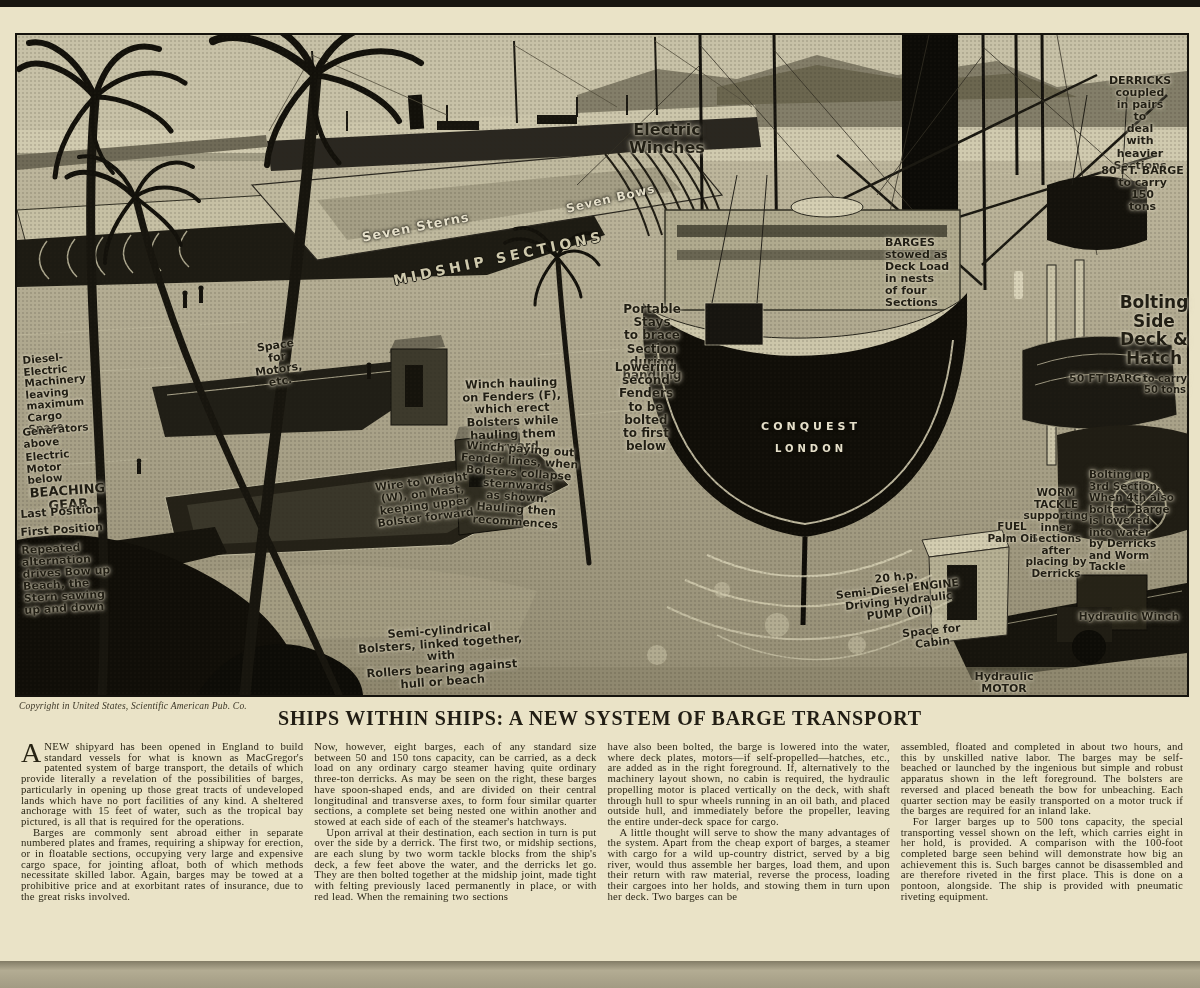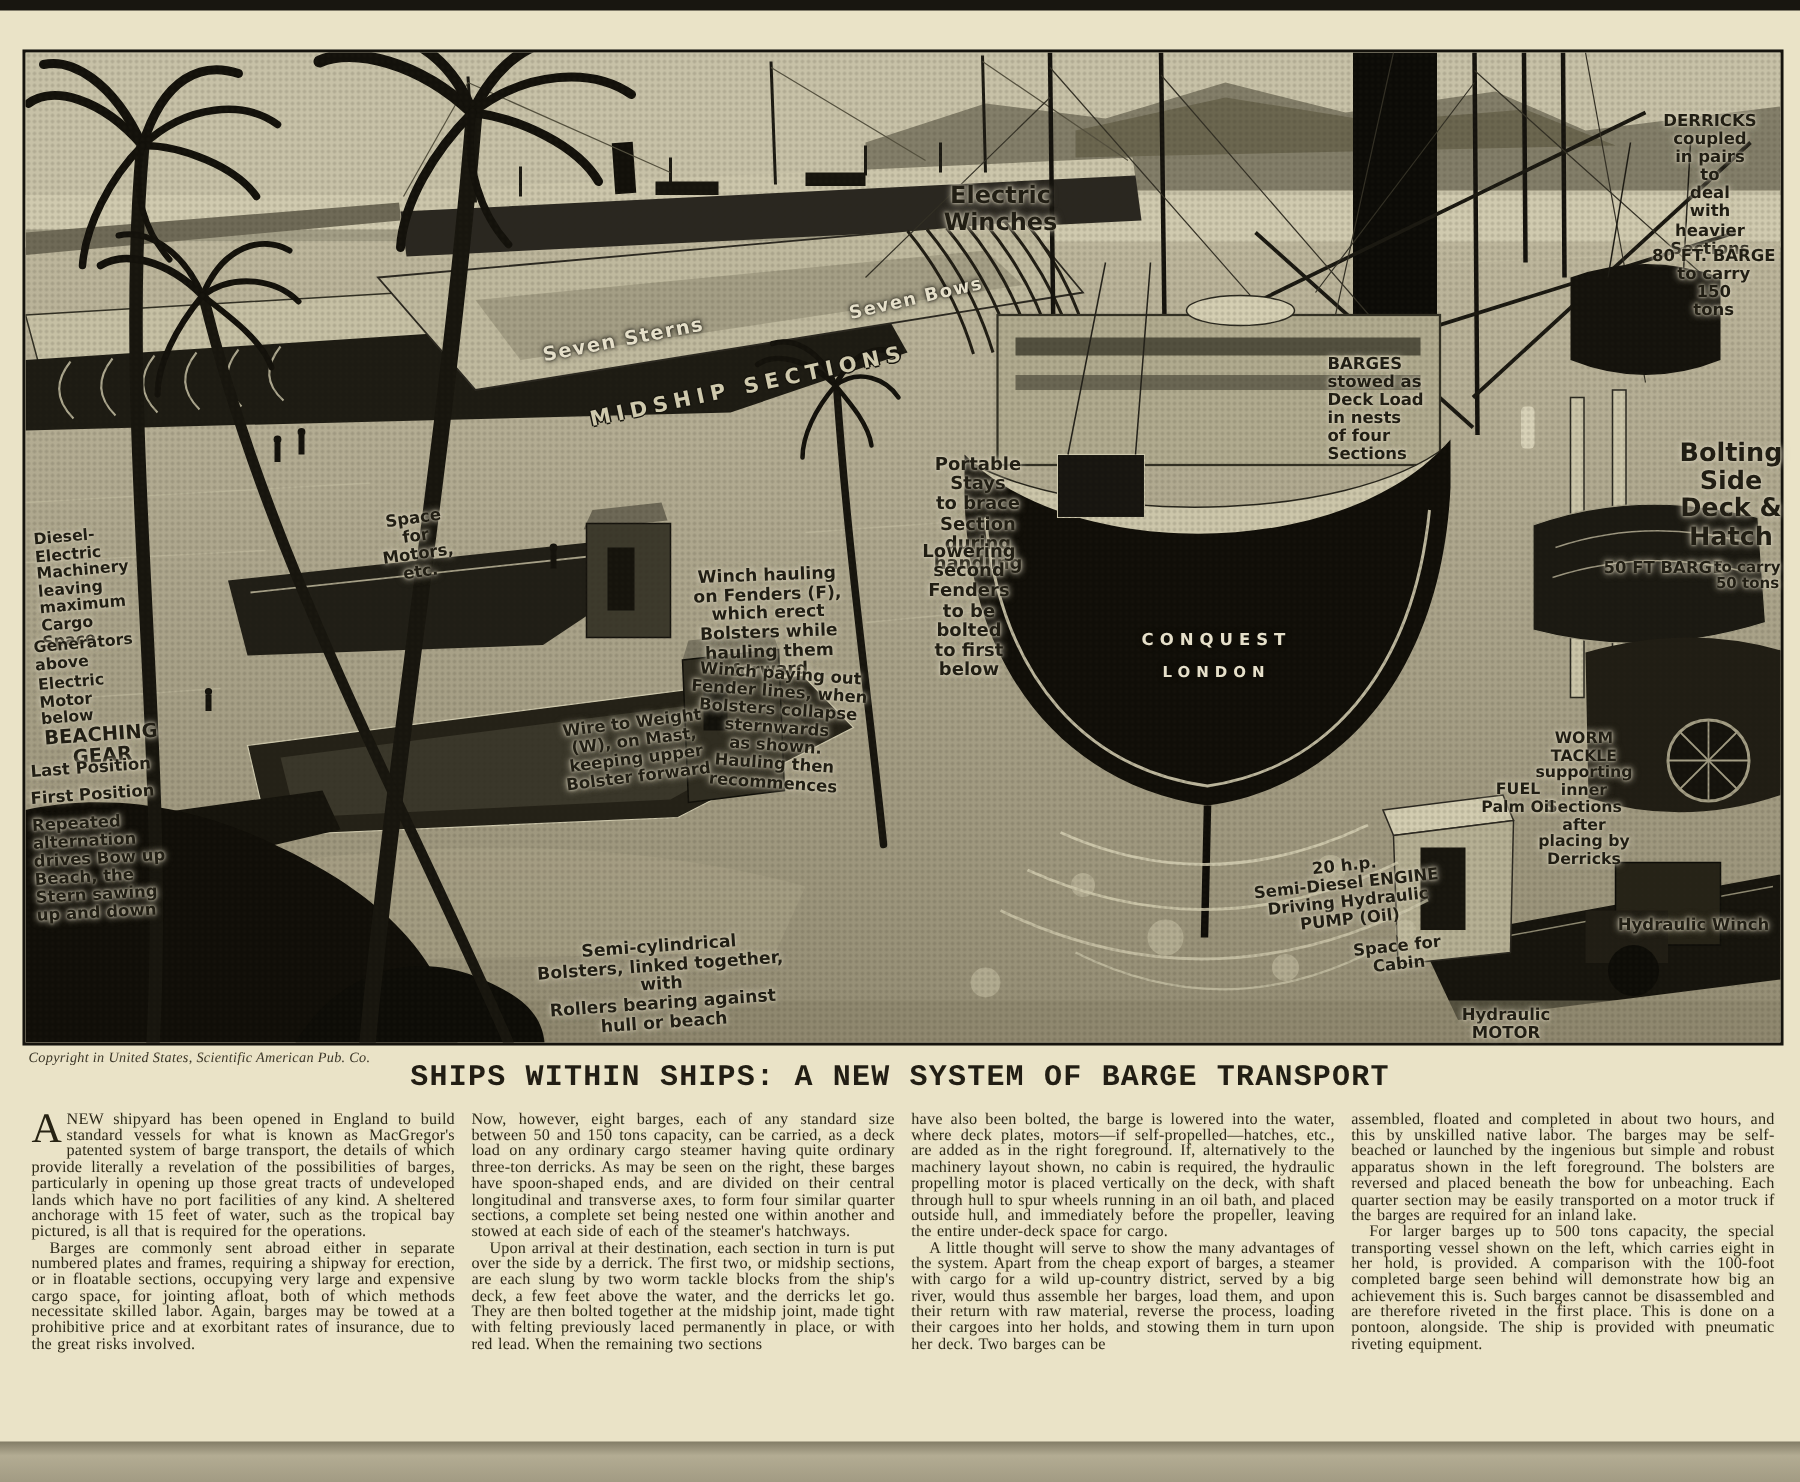--- a/index.html
+++ b/index.html
@@ -19,21 +19,21 @@
        color:#211e14;line-height:1.1;white-space:pre-line;text-align:center;
        transform-origin:top left;
        text-shadow:0 0 2px rgba(216,210,186,.95),0 0 4px rgba(216,210,186,.7),0 0 6px rgba(216,210,186,.5);}
   .lbl.left{text-align:left;}
   .lbl.light{color:#e6e0ca;text-shadow:0 0 2px rgba(18,16,10,.95),0 0 4px rgba(18,16,10,.8);}
   .lbl.outline{color:#cfc9ad;
        text-shadow:1px 0 0 #17150e,-1px 0 0 #17150e,0 1px 0 #17150e,0 -1px 0 #17150e;}
   .copyright{position:absolute;left:19px;top:701px;font-size:9.5px;color:#3a3526;
        letter-spacing:.2px;font-style:italic;}
   .pagetitle{position:absolute;left:0;top:707px;width:1200px;text-align:center;
-       font-size:20px;font-weight:700;letter-spacing:.8px;color:#221e14;font-family:Liberation Mono, monospace;}
+       font-size:20px;font-weight:700;letter-spacing:.8px;color:#221e14;}
   .columns{position:absolute;left:21px;top:741px;width:1162px;display:flex;gap:11px;}
   .col{flex:1;min-width:0;font-size:10.8px;line-height:10.7px;text-align:justify;
        color:#2c2818;letter-spacing:.12px;word-spacing:.8px;}
   .col p{margin:0;text-indent:12px;}
   .col p.first{text-indent:0;}
   .dropcap{float:left;font-size:28px;line-height:21px;padding:1px 3px 0 0;color:#272313;}
 </style>
 </head>
 <body>
 
@@ -355,20 +355,29 @@
       <div class="lbl" style="left: 1000px; top: 452px; width: 78px; font-size: 10.5px;">WORM
 TACKLE
 supporting
 inner
 Sections
 after
 placing by
 Derricks</div>
       <div class="lbl" style="left: 964px; top: 486px; width: 62px; font-size: 10.5px;">FUEL
 Palm Oil</div>
+      <div class="lbl left" style="left: 1072px; top: 434px; width: 96px; font-size: 10.5px;">Bolting up
+3rd Section.
+When 4th also
+bolted, Barge
+is lowered
+into water
+by Derricks
+and Worm
+Tackle</div>
     </div>
 </div>
 
 <div class="copyright">Copyright in United States, Scientific American Pub. Co.</div>
 <div class="pagetitle">SHIPS WITHIN SHIPS: A NEW SYSTEM OF BARGE TRANSPORT</div>
 <div class="columns" id="columns">
     <div class="col">
       <p class="first"><span class="dropcap">A</span>NEW shipyard has been opened in England to build standard vessels for what is known as MacGregor's patented system of barge transport, the details of which provide literally a revelation of the possibilities of barges, particularly in opening up those great tracts of undeveloped lands which have no port facilities of any kind.  A sheltered anchorage with 15 feet of water, such as the tropical bay pictured, is all that is required for the operations.</p>
       <p>Barges are commonly sent abroad either in separate numbered plates and frames, requiring a shipway for erection, or in floatable sections, occupying very large and expensive cargo space, for jointing afloat, both of which methods necessitate skilled labor.  Again, barges may be towed at a prohibitive price and at exorbitant rates of insurance, due to the great risks involved.</p>
     </div>

